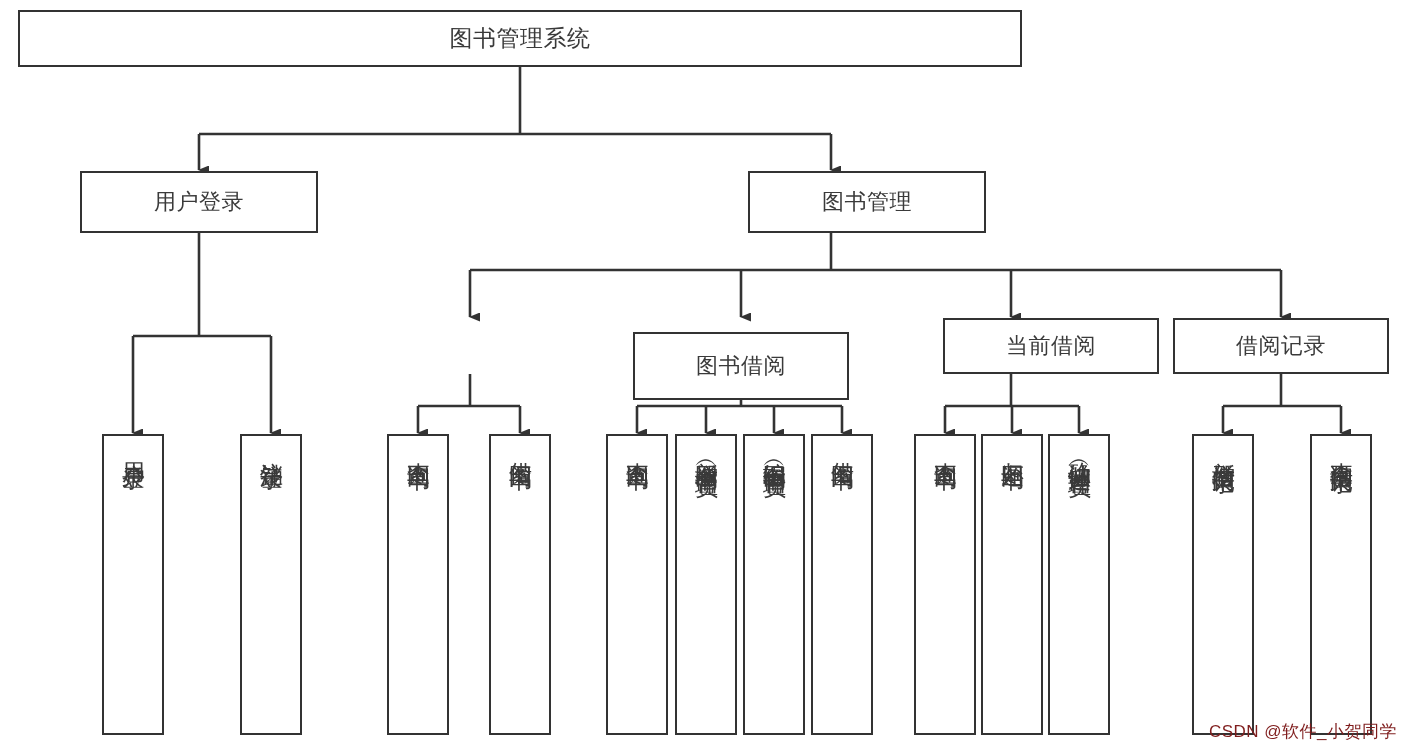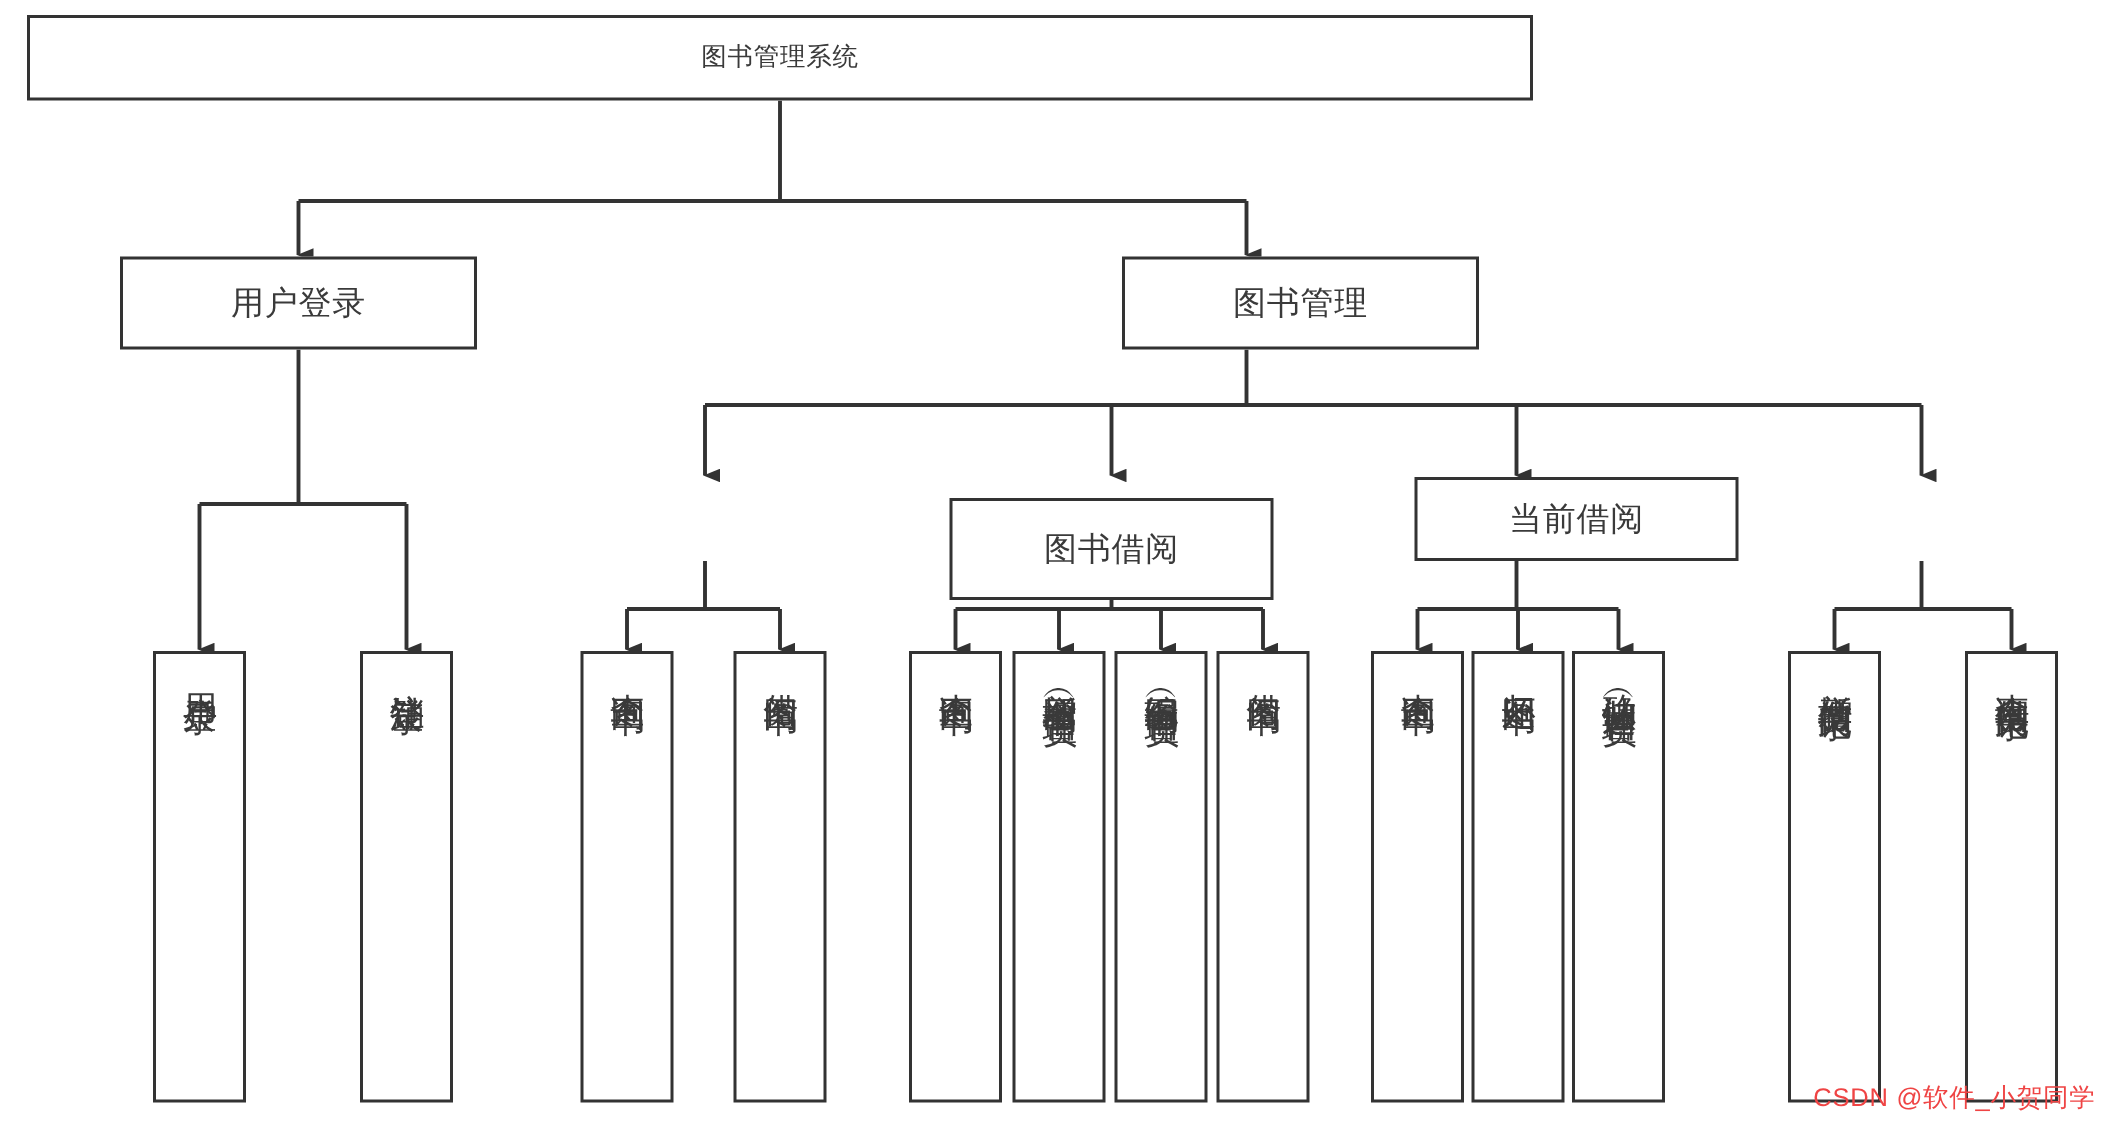--- a/index.html
+++ b/index.html
@@ -37,21 +37,21 @@
     z-index: 2;
   }
   .node-label {
     display: block;
     text-align: center;
     line-height: 1.22;
     letter-spacing: 0.5px;
     white-space: nowrap;
   }
   .node.root .node-label {
-    font-size: 17px;
+    font-size: 23px;
   }
   .node.level1 .node-label,
   .node.level2 .node-label {
     font-size: 22px;
   }
   .node.leaf {
     align-items: flex-start;
     padding-top: 8px;
   }
   .node.leaf .node-label {
@@ -61,21 +61,21 @@
     line-height: 1.30;
     letter-spacing: 2px;
     white-space: nowrap;
     max-height: 285px;
   }
   #watermark {
     position: absolute;
     right: 8px;
     bottom: 4px;
     font-size: 17px;
-    color: #ef4444;
+    color: #7f1d1d;
     letter-spacing: 0.5px;
     z-index: 5;
     white-space: nowrap;
   }
 </style>
 </head>
 <body>
 
 <div id="diagram-root">
 
@@ -132,20 +132,23 @@
   <div class="node level1" style="left: 748px; top: 171px; width: 238px; height: 62px;">
     <span class="node-label">图书管理</span>
   </div>
 
   <div class="node level2" style="left: 633px; top: 332px; width: 216px; height: 68px;">
     <span class="node-label">图书借阅</span>
   </div>
   <div class="node level2" style="left: 903px; top: 318px; width: 216px; height: 56px; margin-left: 40px;">
     <span class="node-label">当前借阅</span>
   </div>
+  <div class="node level2" style="left: 1173px; top: 318px; width: 216px; height: 56px;">
+    <span class="node-label">借阅记录</span>
+  </div>
 
   <div class="node leaf" style="left: 102px; top: 434px; width: 62px; height: 301px;">
     <span class="node-label">用户登录</span>
   </div>
   <div class="node leaf" style="left: 240px; top: 434px; width: 62px; height: 301px;">
     <span class="node-label">注销登录</span>
   </div>
   <div class="node leaf" style="left: 387px; top: 434px; width: 62px; height: 301px;">
     <span class="node-label">查询图书</span>
   </div>

